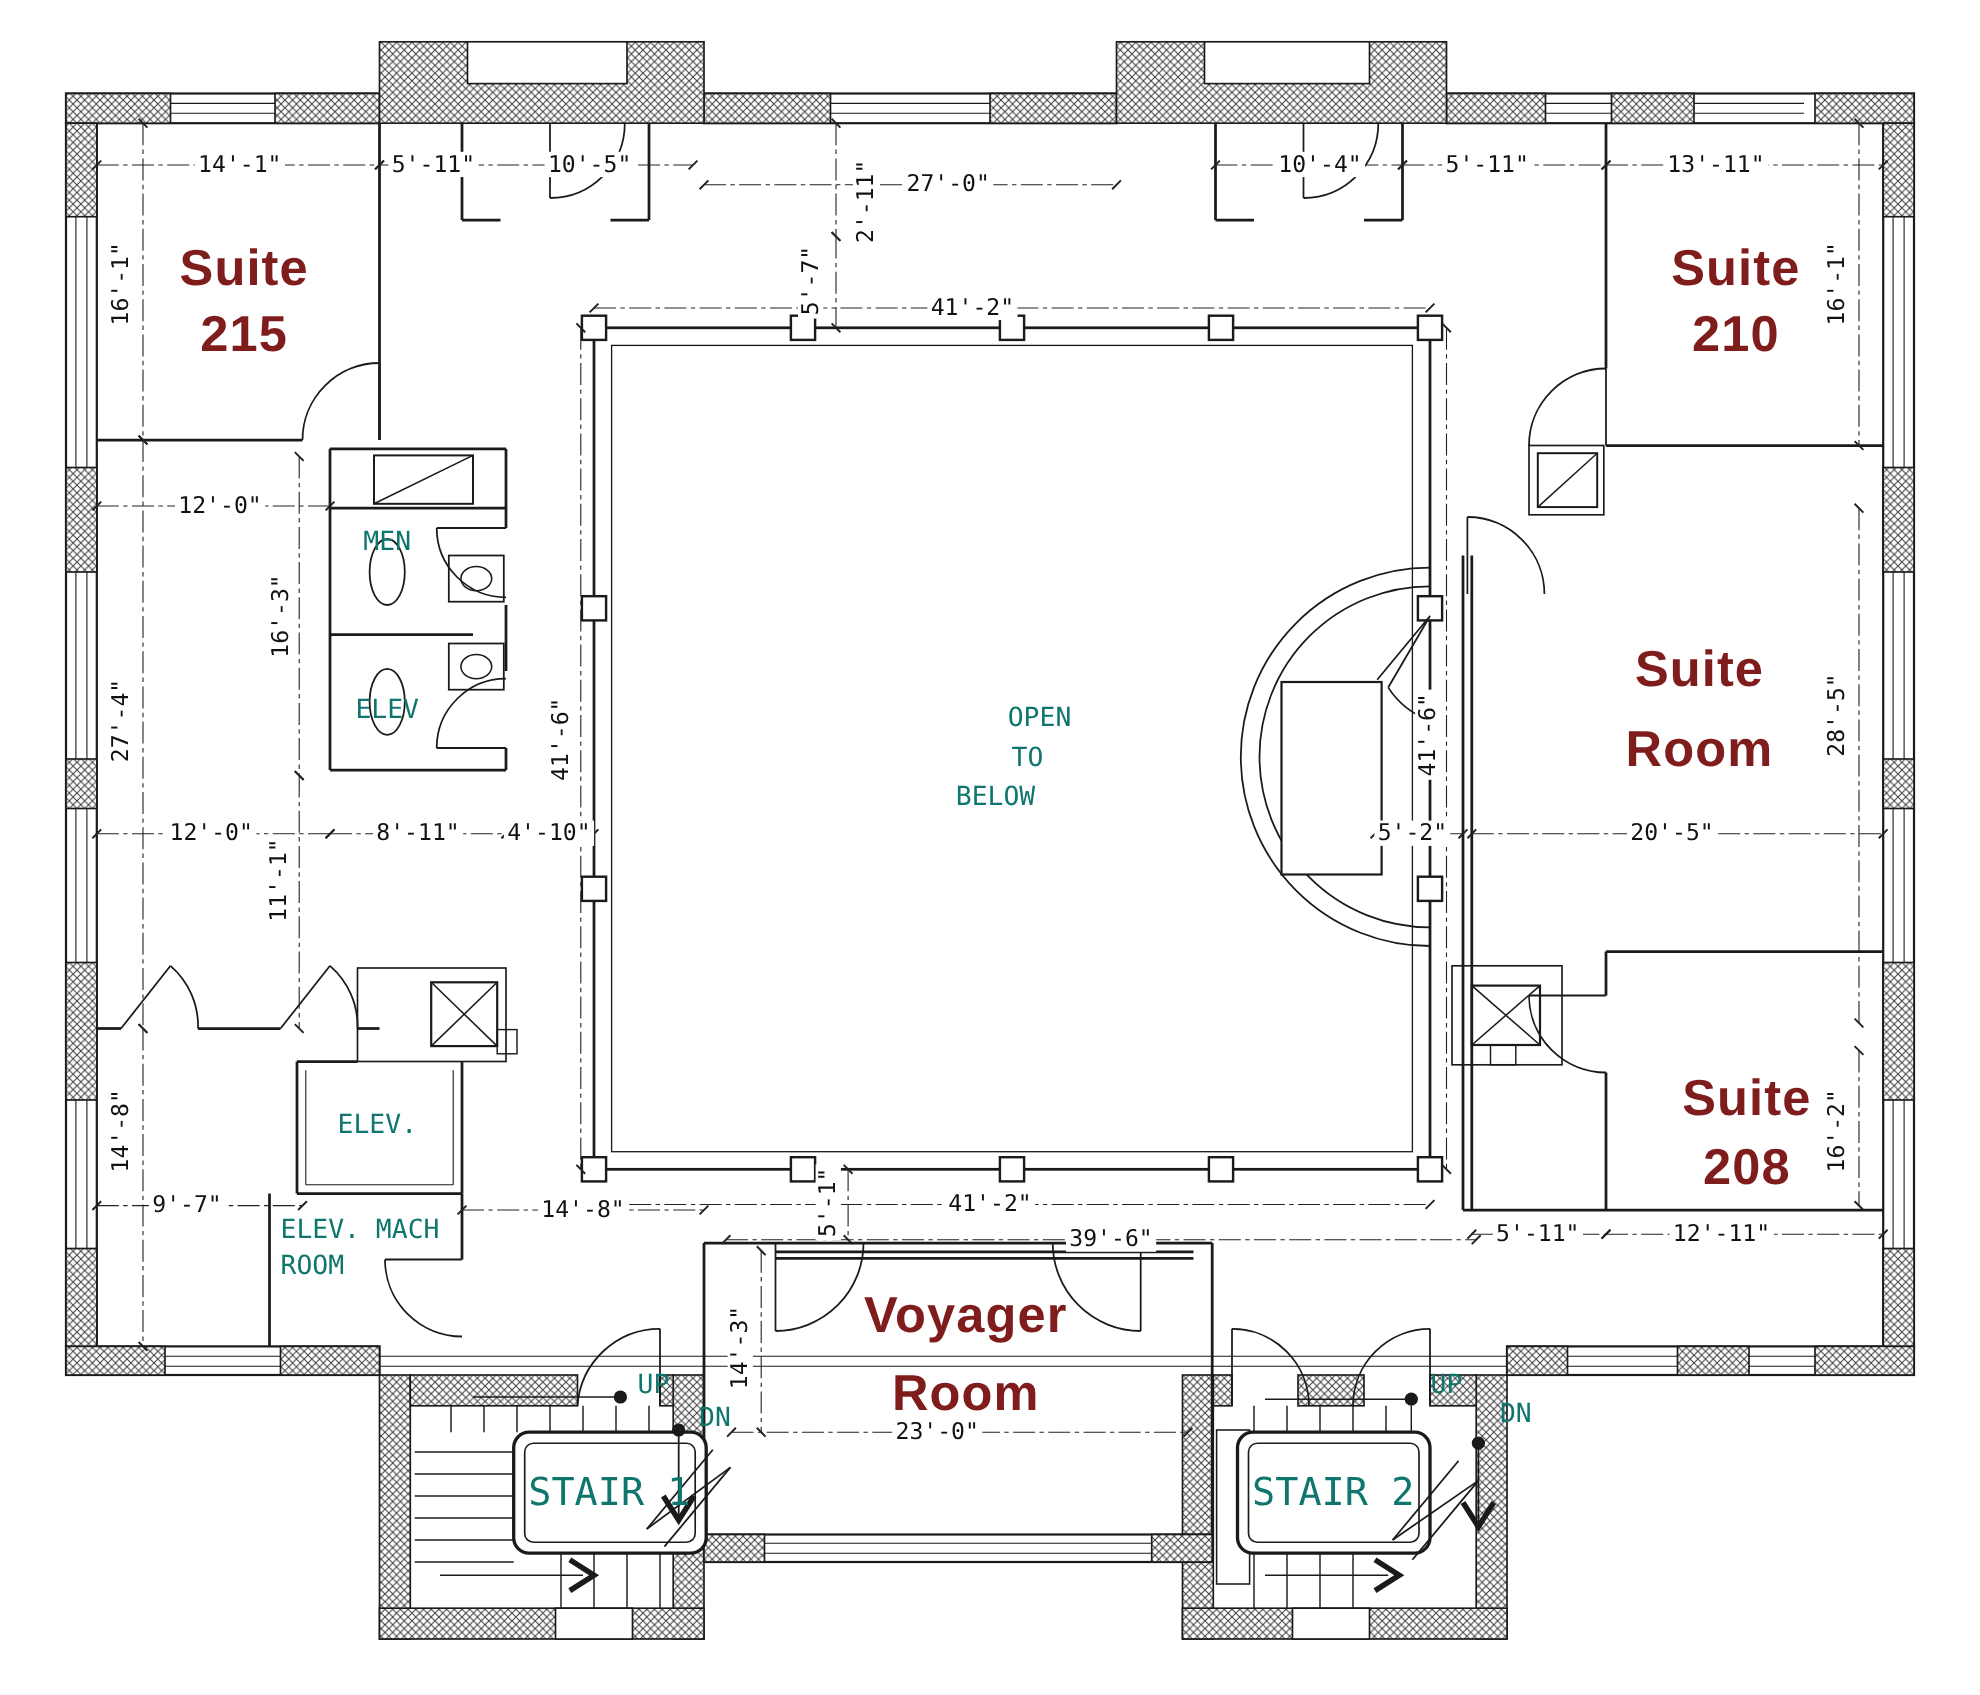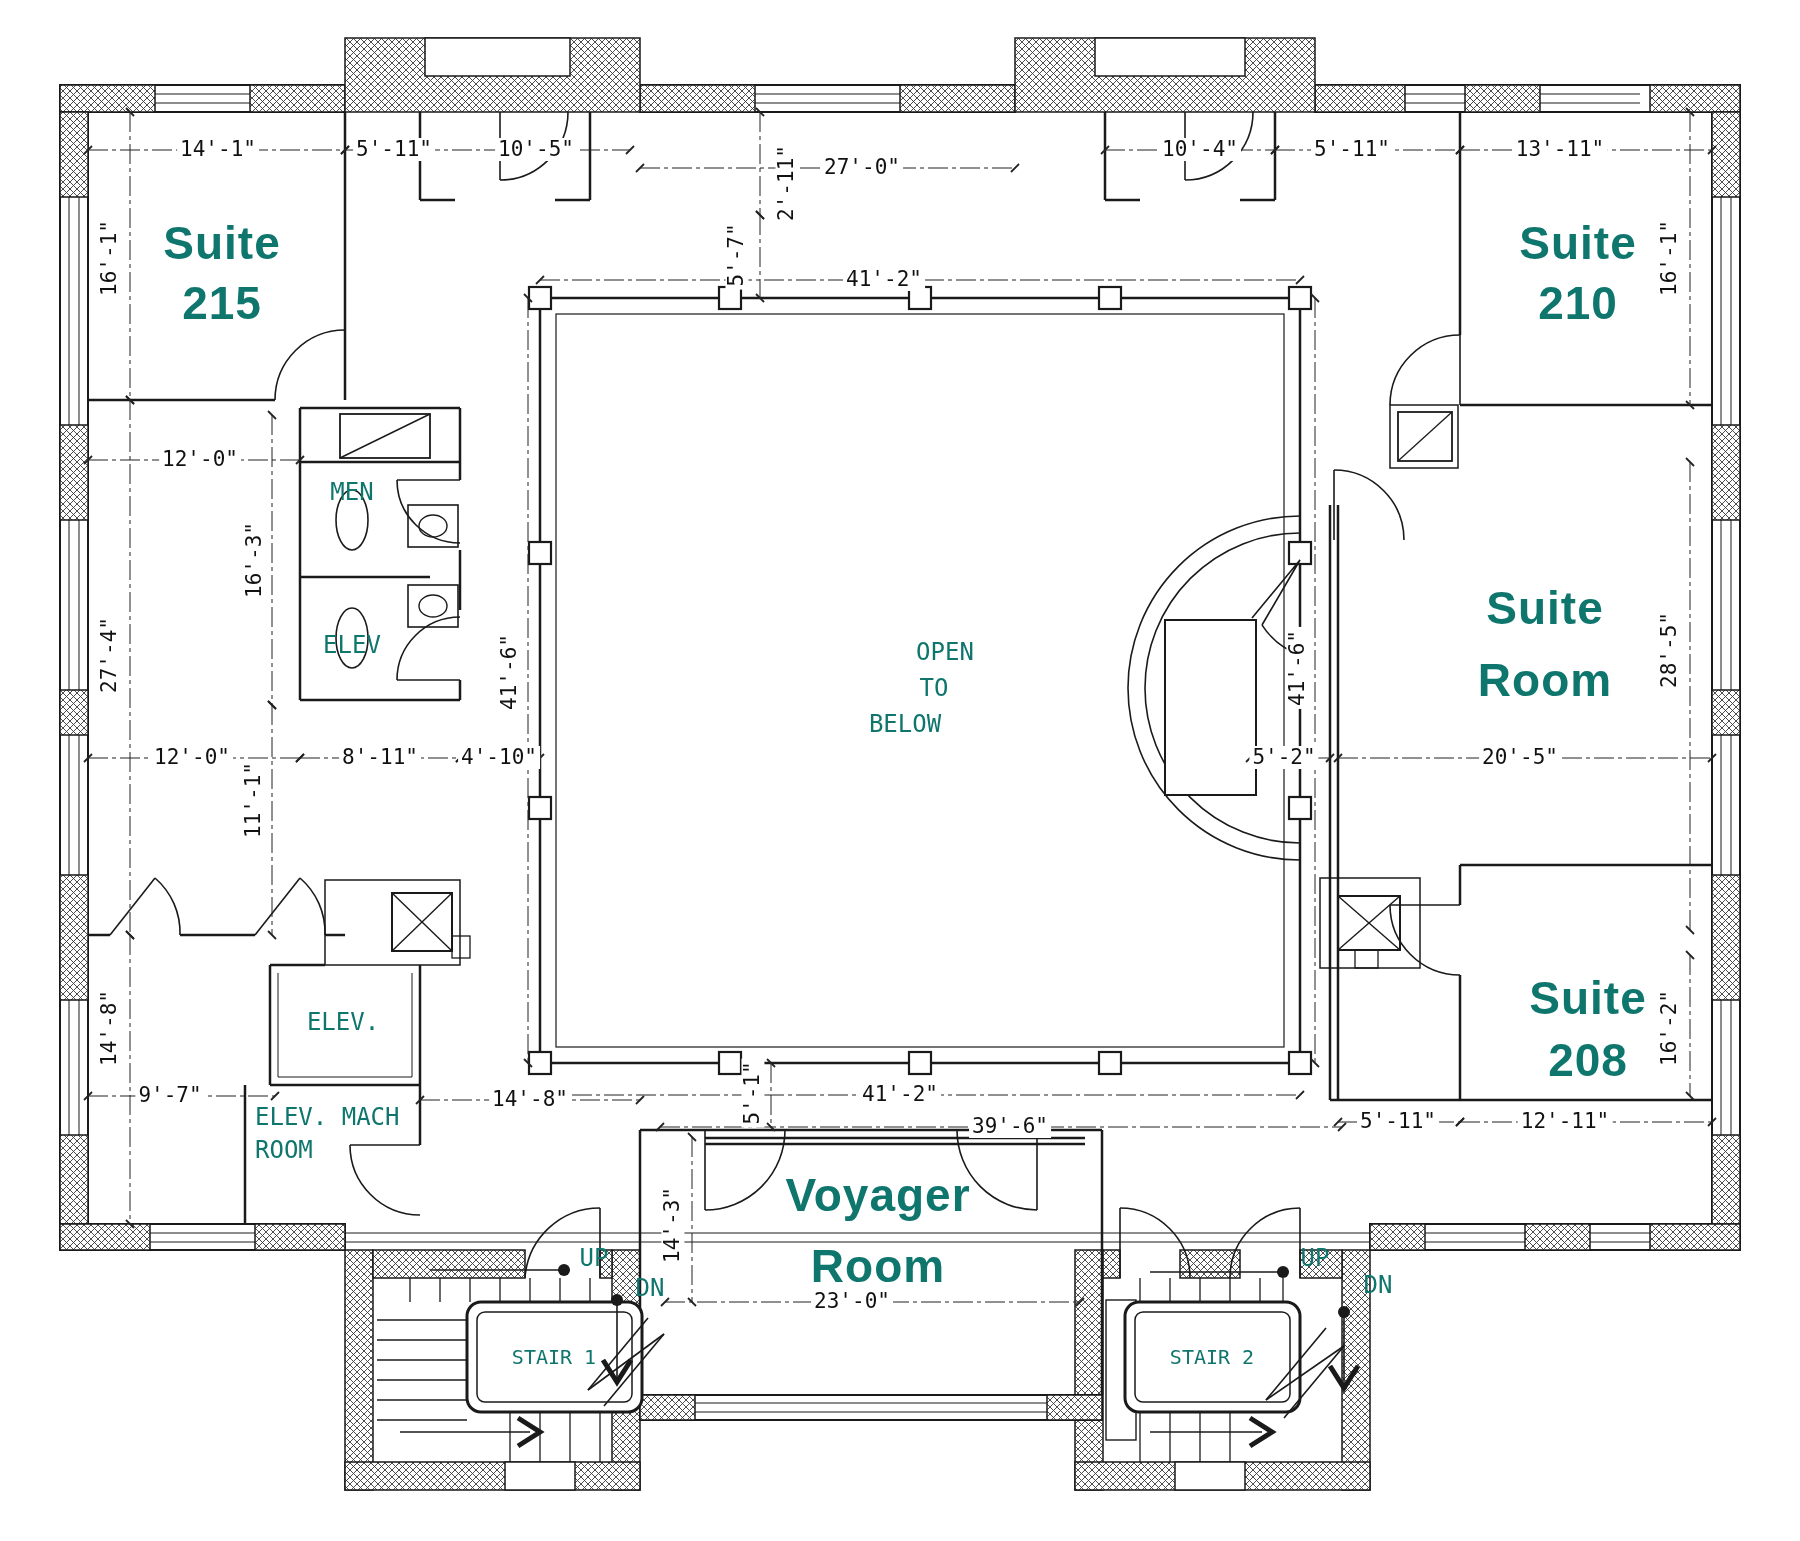--- a/index.html
+++ b/index.html
@@ -2,26 +2,26 @@
 <html><head>
 <meta charset="utf-8">
 <style>
   html,body{margin:0;padding:0;background:#fff;}
   #plan{position:relative;width:1800px;height:1541px;background:#fff;overflow:hidden;
         font-family:"DejaVu Sans",sans-serif;}
   #plan svg{position:absolute;left:0;top:0;}
   .dim{position:absolute;font:21px "DejaVu Sans Mono",monospace;color:#111;background:#fff;
        padding:0 3px;white-space:nowrap;transform:translate(-50%,-52%);line-height:1.1;z-index:3;}
   .dimv{transform:translate(-50%,-50%) rotate(-90deg);}
-  .room{position:absolute;font:700 46px "Liberation Sans",sans-serif;color:#0f766e;
+  .room{position:absolute;font:700 46px "Liberation Sans",sans-serif;color:#7f1d1d;
         transform:translate(-50%,-50%);letter-spacing:1px;white-space:nowrap;z-index:3;}
   .cad{position:absolute;font:24px "DejaVu Sans Mono",monospace;color:#0f766e;
        transform:translate(-50%,-50%);white-space:nowrap;z-index:3;}
   .cadL{transform:translate(0,-50%);}
-  .cads{font-size:20px;}
+  .cads{font-size:35px;}
 </style>
 </head>
 <body>
 
 <div id="plan">
 
 <svg width="1800" height="1541" viewBox="0 0 1800 1541">
   <defs>
     <pattern id="hx" width="7" height="7" patternUnits="userSpaceOnUse">
       <rect width="7" height="7" fill="#ffffff"></rect>

